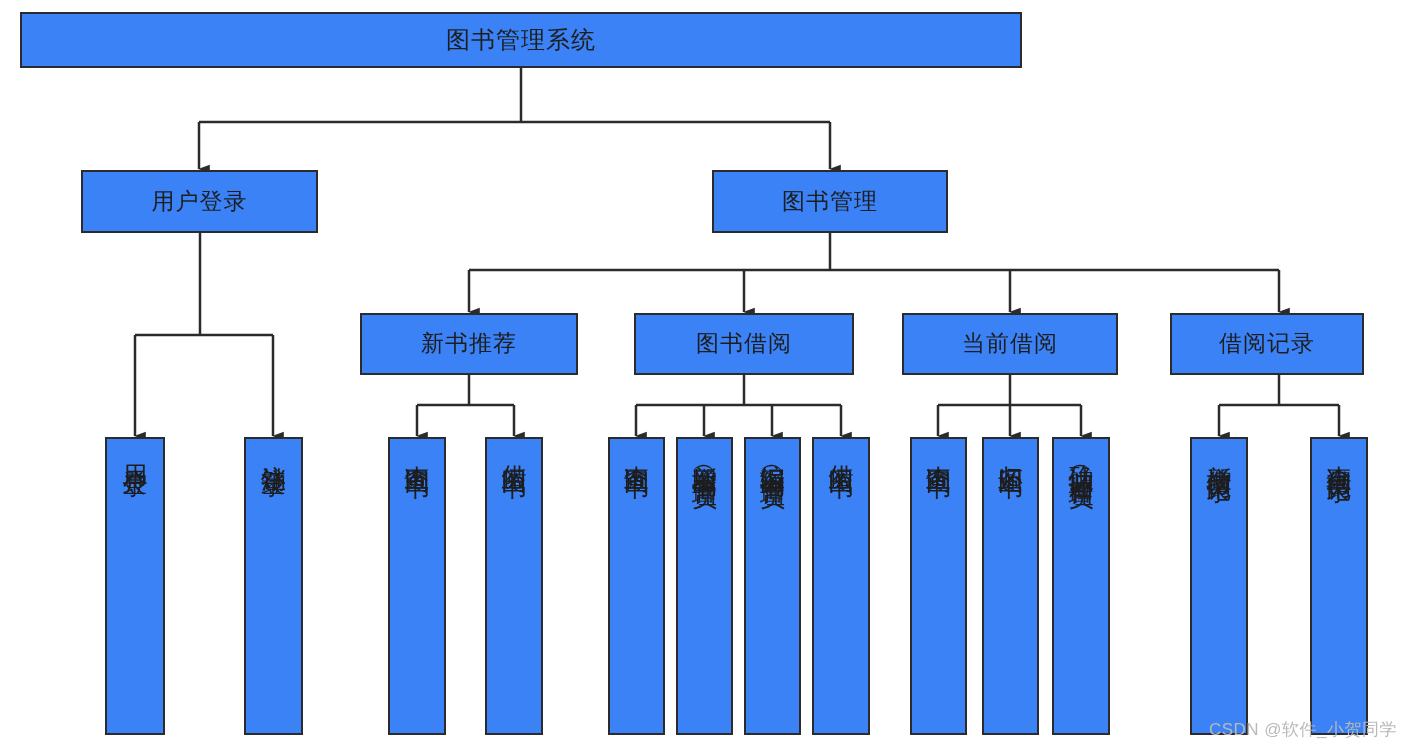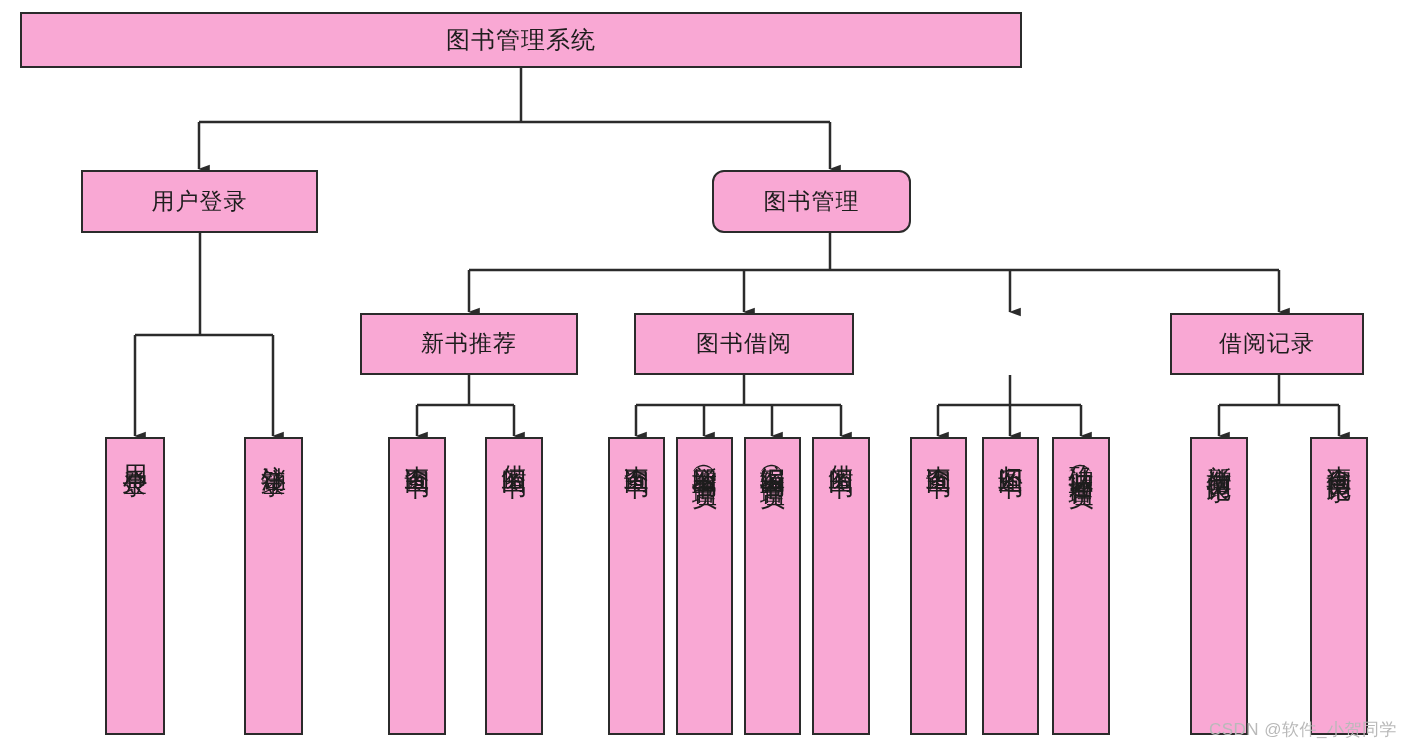--- a/index.html
+++ b/index.html
@@ -23,21 +23,21 @@
     position: absolute;
     left: 0;
     top: 0;
     width: 1405px;
     height: 747px;
     pointer-events: none;
   }
   .node {
     position: absolute;
     box-sizing: border-box;
-    background: #f9a8d4;
+    background: #3b82f6;
     border: 2.5px solid #2b2b2b;
     display: flex;
     align-items: center;
     justify-content: center;
     text-align: center;
     z-index: 3;
   }
   .node .label {
     display: block;
     color: #1d1d1d;
@@ -126,29 +126,32 @@
       </g>
   </svg>
 
   <div class="node root h" style="left: 20px; top: 12px; width: 1002px; height: 56px;">
     <span class="label">图书管理系统</span>
   </div>
 
   <div class="node h" style="left: 81px; top: 170px; width: 237px; height: 63px;">
     <span class="label">用户登录</span>
   </div>
-  <div class="node h" style="left: 712px; top: 170px; width: 199px; height: 63px; border-radius: 12px;">
+  <div class="node h" style="left: 712px; top: 170px; width: 236px; height: 63px;">
     <span class="label">图书管理</span>
   </div>
 
   <div class="node h" style="left: 360px; top: 313px; width: 218px; height: 62px;">
     <span class="label">新书推荐</span>
   </div>
   <div class="node h" style="left: 634px; top: 313px; width: 220px; height: 62px;">
     <span class="label">图书借阅</span>
+  </div>
+  <div class="node h" style="left: 902px; top: 313px; width: 216px; height: 62px;">
+    <span class="label">当前借阅</span>
   </div>
   <div class="node h" style="left: 1170px; top: 313px; width: 194px; height: 62px;">
     <span class="label">借阅记录</span>
   </div>
 
   <div class="node v" style="left: 105px; top: 437px; width: 60px; height: 298px;">
     <span class="label">用户登录</span>
   </div>
   <div class="node v" style="left: 244px; top: 437px; width: 59px; height: 298px;">
     <span class="label">注销登录</span>

